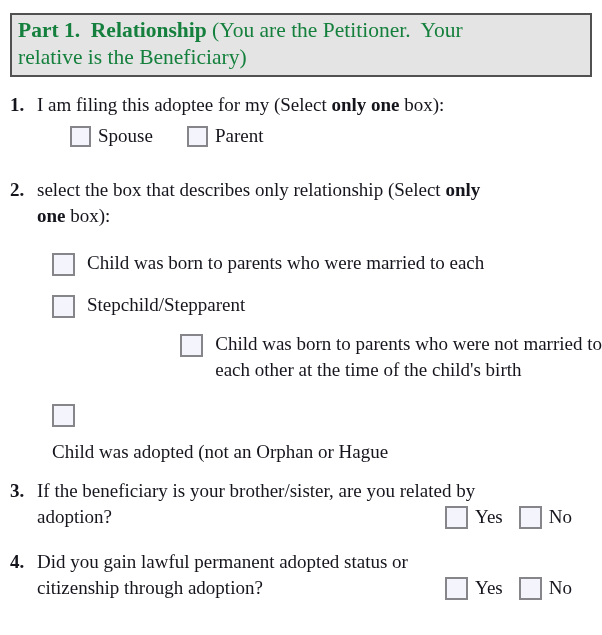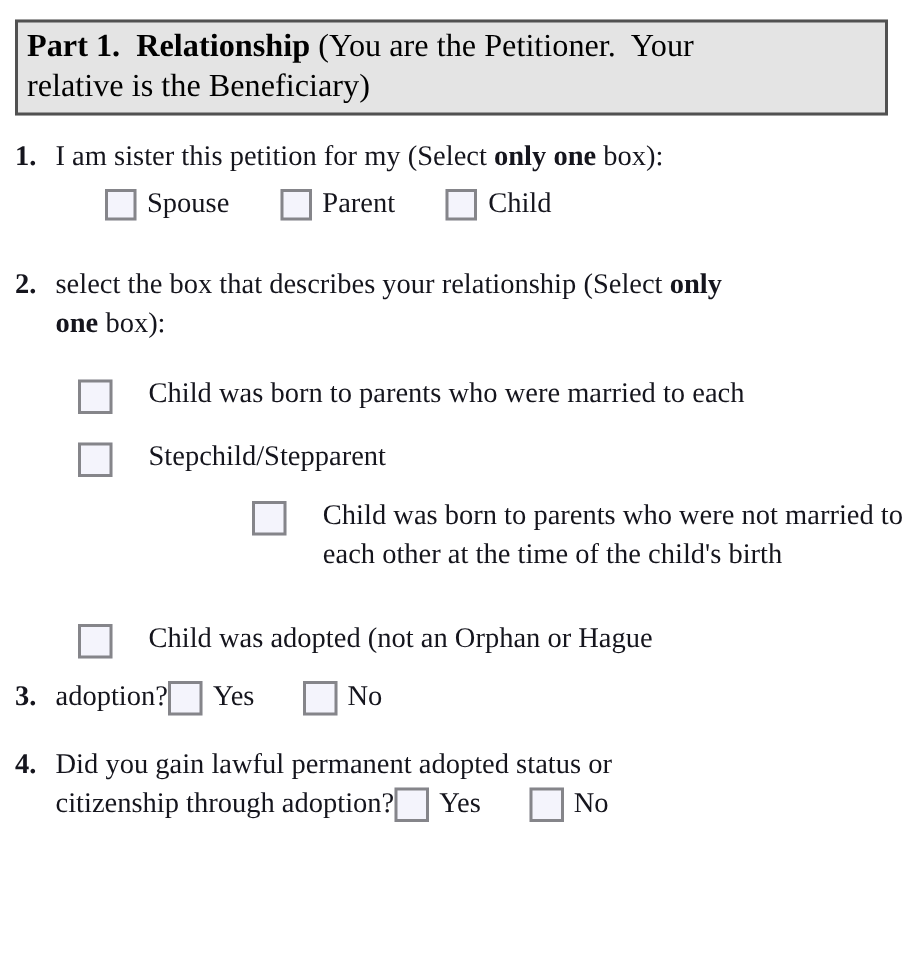--- a/index.html
+++ b/index.html
@@ -8,83 +8,79 @@
     font-family:"Liberation Serif", serif;
     color:#15151d;font-size:19px;line-height:26px;
     position:relative;
   }
   .b{font-weight:bold;}
   .hdr{
     margin:13px 10px 0 10px;
     background:#e4e4e4;
     border:2px solid #515151;
     padding:2px 6px 4px 6px;
-    font-size:21.5px;line-height:27px;color:#000000;
+    font-size:21.5px;line-height:27px;color:#15803d;
   }
   .hdr span{white-space:pre-wrap;}
   .item{display:flex;}
   .num{flex:0 0 37px;width:37px;box-sizing:border-box;padding-left:10px;font-weight:bold;}
   .ibody{flex:1;min-width:0;}
   .cb{
     width:17px;height:17px;flex:0 0 auto;
     border:2px solid #85858a;background:#f4f4fc;cursor:pointer;
   }
   .cb.lg{width:19px;height:19px;}
   .cbrow{display:flex;align-items:flex-end;gap:34px;margin:5px 0 0 70px;}
   .grp{display:flex;align-items:center;gap:7px;}
-  .opt{display:flex;gap:24px;margin-left:15px;}
+  .opt{display:flex;gap:12px;margin-left:15px;}
   .opt .cb{margin-top:3px;}
   .optline:empty{display:none;}
-  .qline2{display:flex;justify-content:flex-start;align-items:center;padding-right:30px;}
-  .yesno{display:flex;gap:32px;}
+  .qline2{display:flex;justify-content:space-between;align-items:center;padding-right:30px;}
+  .yesno{display:flex;gap:16px;}
   #item1{margin-top:15px;}
   #item2{margin-top:28px;}
   #opt1{margin-top:21px;}
   #opt2{margin-top:16px;}
   #opt3{margin-top:13px;justify-content:flex-end;}
-  #opt4{margin-top:30px;}
+  #opt4{margin-top:18px;flex-direction:column;}
   #item3{margin-top:13px;}
   #item4{margin-top:19px;}
 </style>
 </head>
 <body>
 
 <div class="page">
 
   <div class="hdr">
     <div><span class="b">Part 1.  Relationship</span><span> (You are the Petitioner.  Your</span></div>
     <div>relative is the Beneficiary)</div>
   </div>
 
   <div class="item" id="item1">
     <div class="num">1.</div>
     <div class="ibody">
-      <div><span>I am sister this petition for my (Select </span><span class="b">only one</span><span> box):</span></div>
+      <div><span>I am filing this adoptee for my (Select </span><span class="b">only one</span><span> box):</span></div>
     </div>
   </div>
 
   <div class="cbrow">
     <div class="grp">
       <div class="cb"></div>
       <span>Spouse</span>
     </div>
     <div class="grp">
       <div class="cb"></div>
       <span>Parent</span>
     </div>
-    <div class="grp">
-      <div class="cb"></div>
-      <span>Child</span>
-    </div>
   </div>
 
   <div class="item" id="item2">
     <div class="num">2.</div>
     <div class="ibody">
-      <div><span>select the box that describes your relationship (Select </span><span class="b">only</span></div>
+      <div><span>select the box that describes only relationship (Select </span><span class="b">only</span></div>
       <div><span class="b">one</span><span> box):</span></div>
 
       <div class="opt" id="opt1">
         <div class="cb lg"></div>
         <div>
           <div class="optline">Child was born to parents who were married to each</div>
         </div>
       </div>
 
       <div class="opt" id="opt2">
@@ -107,20 +103,21 @@
         <div>
           <div class="optline">Child was adopted (not an Orphan or Hague</div>
         </div>
       </div>
     </div>
   </div>
 
   <div class="item" id="item3">
     <div class="num">3.</div>
     <div class="ibody">
+      <div>If the beneficiary is your brother/sister, are you related by</div>
       <div class="qline2">
         <span>adoption?</span>
         <span class="yesno">
           <span class="grp">
             <span class="cb lg"></span>
             <span>Yes</span>
           </span>
           <span class="grp">
             <span class="cb lg"></span>
             <span>No</span>

